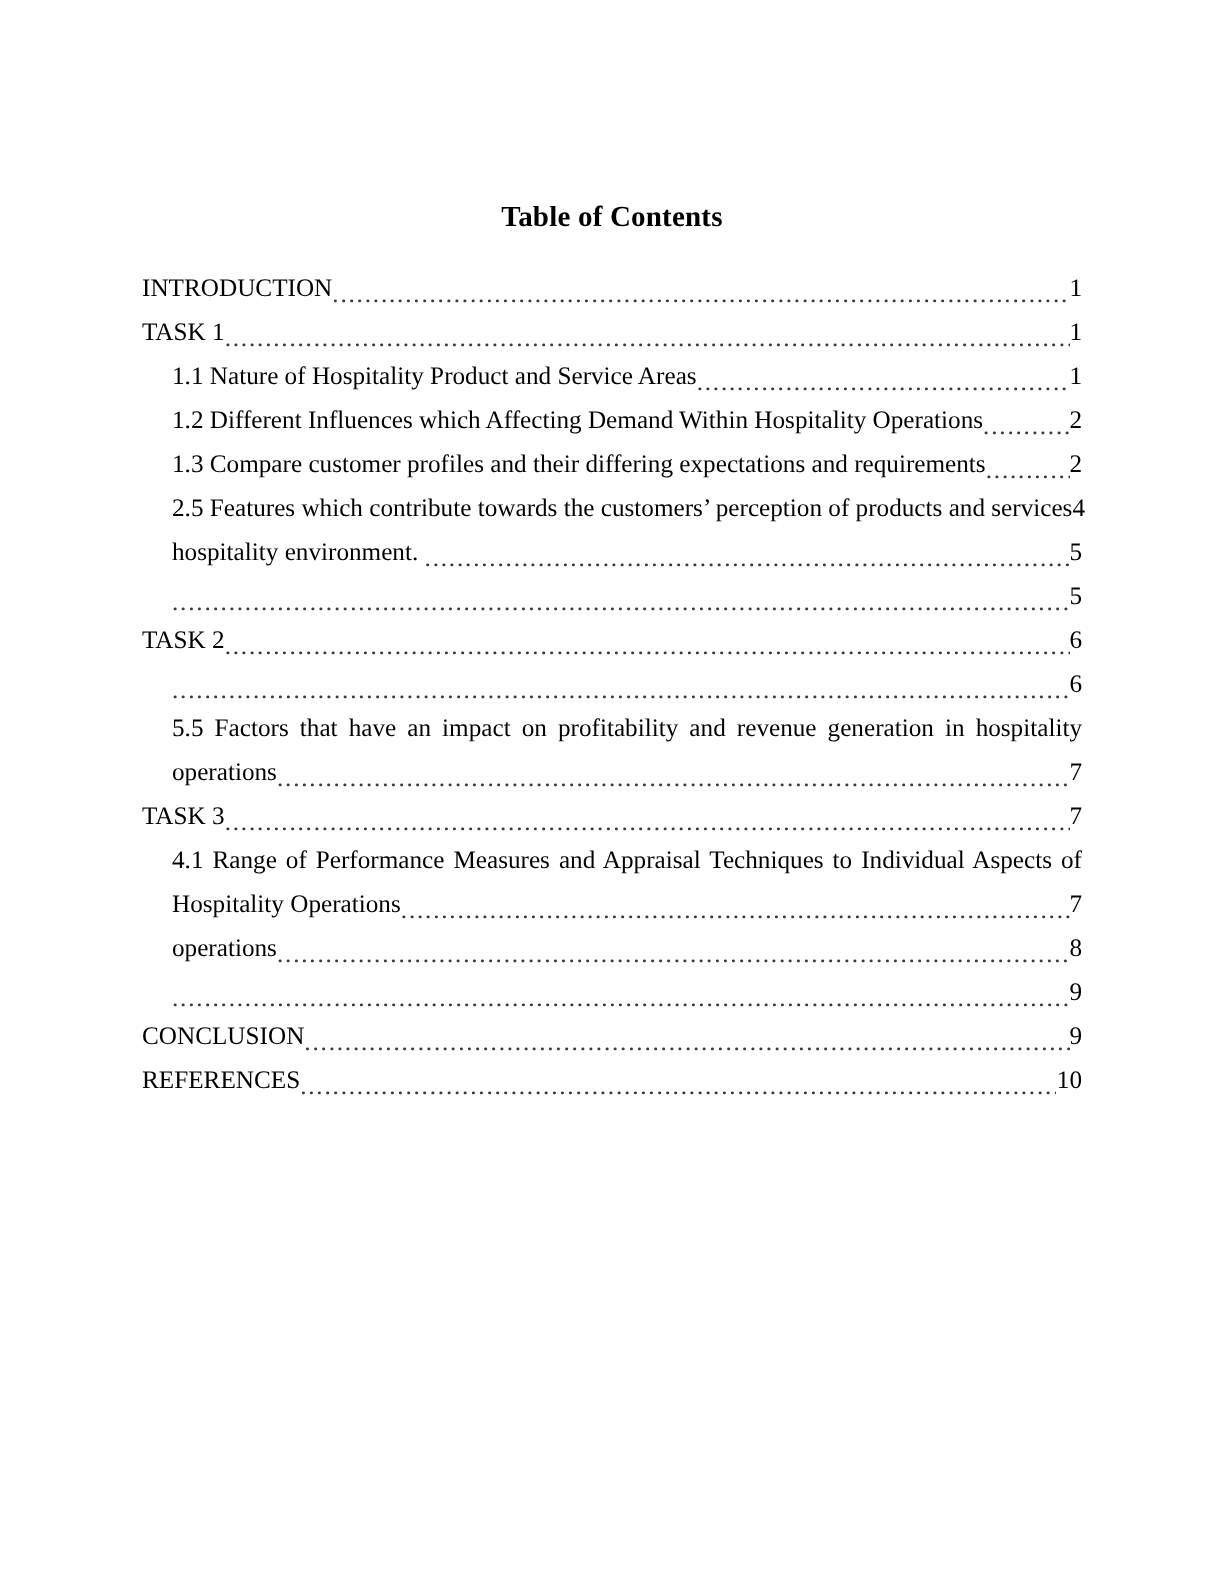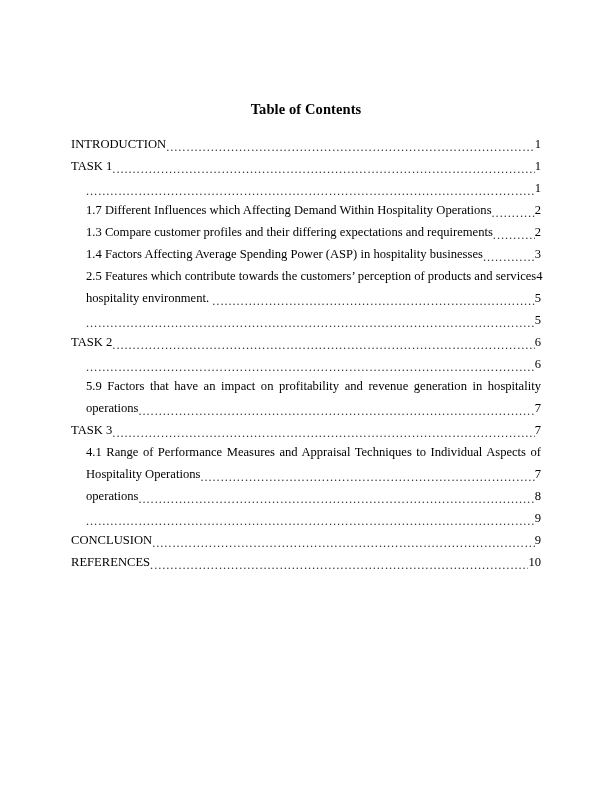--- a/index.html
+++ b/index.html
@@ -112,47 +112,41 @@
         </div>
         <div class="toc-entry level-1">
           <div class="row">
             <span class="label">TASK 1</span>
             <span class="leader"></span>
             <span class="pageno">1</span>
           </div>
         </div>
         <div class="toc-entry level-2">
           <div class="row">
+            <span class="label">1.1 Nature of Hospitality Product and Service Areas</span>
             <span class="leader"></span>
             <span class="pageno">1</span>
           </div>
         </div>
         <div class="toc-entry level-2">
           <div class="row">
-            <span class="label">1.7 Different Influences which Affecting Demand Within Hospitality Operations</span>
+            <span class="label">1.2 Different Influences which Affecting Demand Within Hospitality Operations</span>
             <span class="leader"></span>
             <span class="pageno">2</span>
           </div>
         </div>
         <div class="toc-entry level-2">
           <div class="row">
             <span class="label">1.3 Compare customer profiles and their differing expectations and requirements</span>
             <span class="leader"></span>
             <span class="pageno">2</span>
           </div>
         </div>
         <div class="toc-entry level-2">
           <div class="row">
-            <span class="label">1.4 Factors Affecting Average Spending Power (ASP) in hospitality businesses</span>
-            <span class="leader"></span>
-            <span class="pageno">3</span>
-          </div>
-        </div>
-        <div class="toc-entry level-2">
-          <div class="row">
             <span class="label">2.5 Features which contribute towards the customers’ perception of products and services</span>
             <span class="leader"></span>
             <span class="pageno">4</span>
           </div>
         </div>
         <div class="toc-entry level-2">
           <div class="row">
             <span class="label">hospitality environment. </span>
             <span class="leader"></span>
             <span class="pageno">5</span>
@@ -171,21 +165,21 @@
             <span class="pageno">6</span>
           </div>
         </div>
         <div class="toc-entry level-2">
           <div class="row">
             <span class="leader"></span>
             <span class="pageno">6</span>
           </div>
         </div>
         <div class="toc-entry level-2">
-          <div class="just-line">5.9 Factors that have an impact on profitability and revenue generation in hospitality</div>
+          <div class="just-line">5.5 Factors that have an impact on profitability and revenue generation in hospitality</div>
           <div class="row">
             <span class="label">operations</span>
             <span class="leader"></span>
             <span class="pageno">7</span>
           </div>
         </div>
         <div class="toc-entry level-1">
           <div class="row">
             <span class="label">TASK 3</span>
             <span class="leader"></span>

